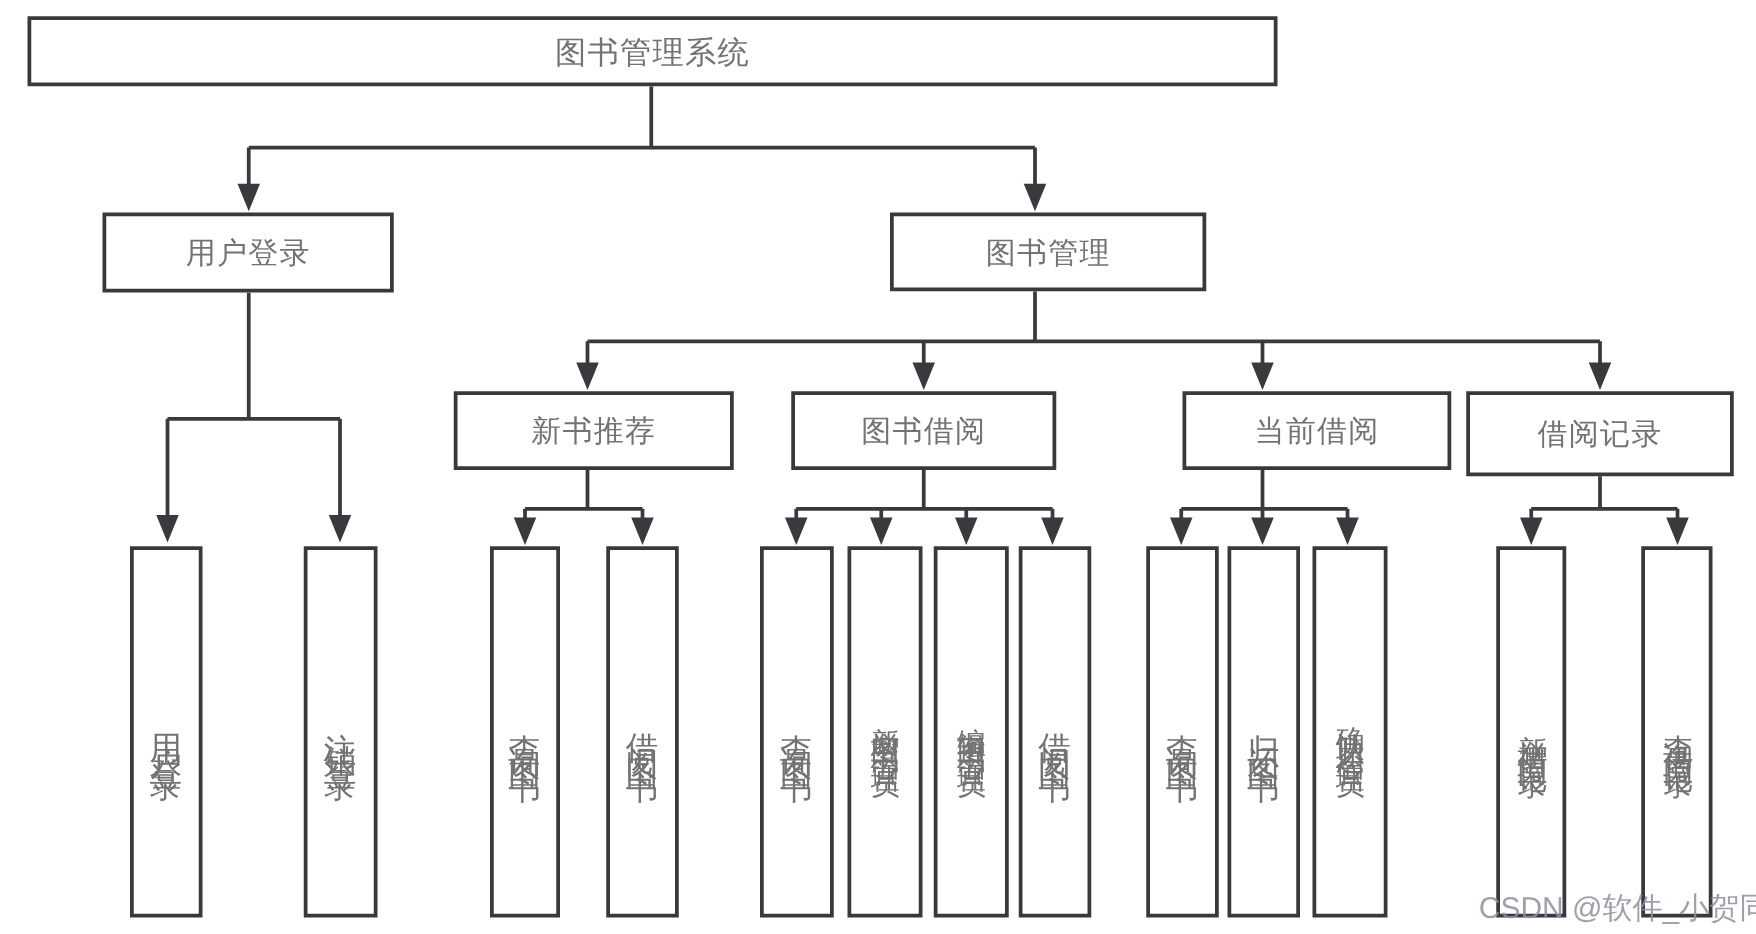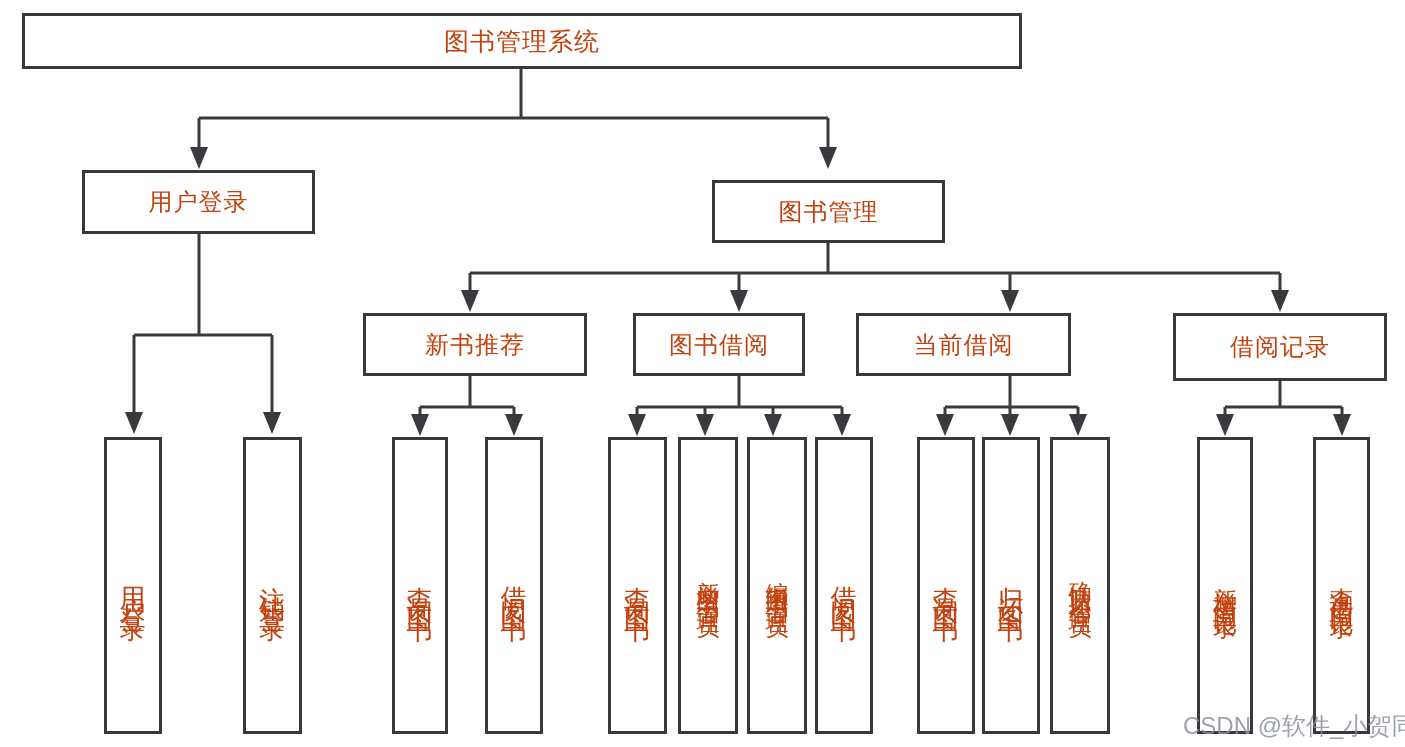--- a/index.html
+++ b/index.html
@@ -19,21 +19,21 @@
     position: absolute;
     left: 0;
     top: 0;
     z-index: 1;
   }
   .node {
     position: absolute;
     box-sizing: border-box;
     border: 3px solid #39393d;
     background: #ffffff;
-    color: #c2410c;
+    color: #737373;
     display: flex;
     align-items: center;
     justify-content: center;
     z-index: 2;
     text-align: center;
   }
   .h  { font-size: 24px; letter-spacing: 1px; }
   .h-root { font-size: 25px; }
   .v  {
     writing-mode: vertical-rl;
@@ -91,31 +91,31 @@
     </g>
   </svg>
 
   <div class="node h h-root" style="left:22px;top:13px;width:1000px;height:56px">
     <span>图书管理系统</span>
   </div>
 
   <div class="node h" style="left:82px;top:170px;width:233px;height:64px">
     <span>用户登录</span>
   </div>
-  <div class="node h" style="left:712px;top:180px;width:233px;height:63px">
+  <div class="node h" style="left:712px;top:170px;width:253px;height:63px">
     <span>图书管理</span>
   </div>
 
   <div class="node h" style="left:363px;top:313px;width:224px;height:63px">
     <span>新书推荐</span>
   </div>
-  <div class="node h" style="left:633px;top:313px;width:172px;height:63px">
+  <div class="node h" style="left:633px;top:313px;width:212px;height:63px">
     <span>图书借阅</span>
   </div>
-  <div class="node h" style="left:856px;top:313px;width:215px;height:63px">
+  <div class="node h" style="left:946px;top:313px;width:215px;height:63px">
     <span>当前借阅</span>
   </div>
   <div class="node h" style="left:1173px;top:313px;width:214px;height:68px">
     <span>借阅记录</span>
   </div>
 
   <div class="node v v4" style="left:104px;top:437px;width:58px;height:297px">
     <span>用户登录</span>
   </div>
   <div class="node v v4" style="left:243px;top:437px;width:59px;height:297px">

